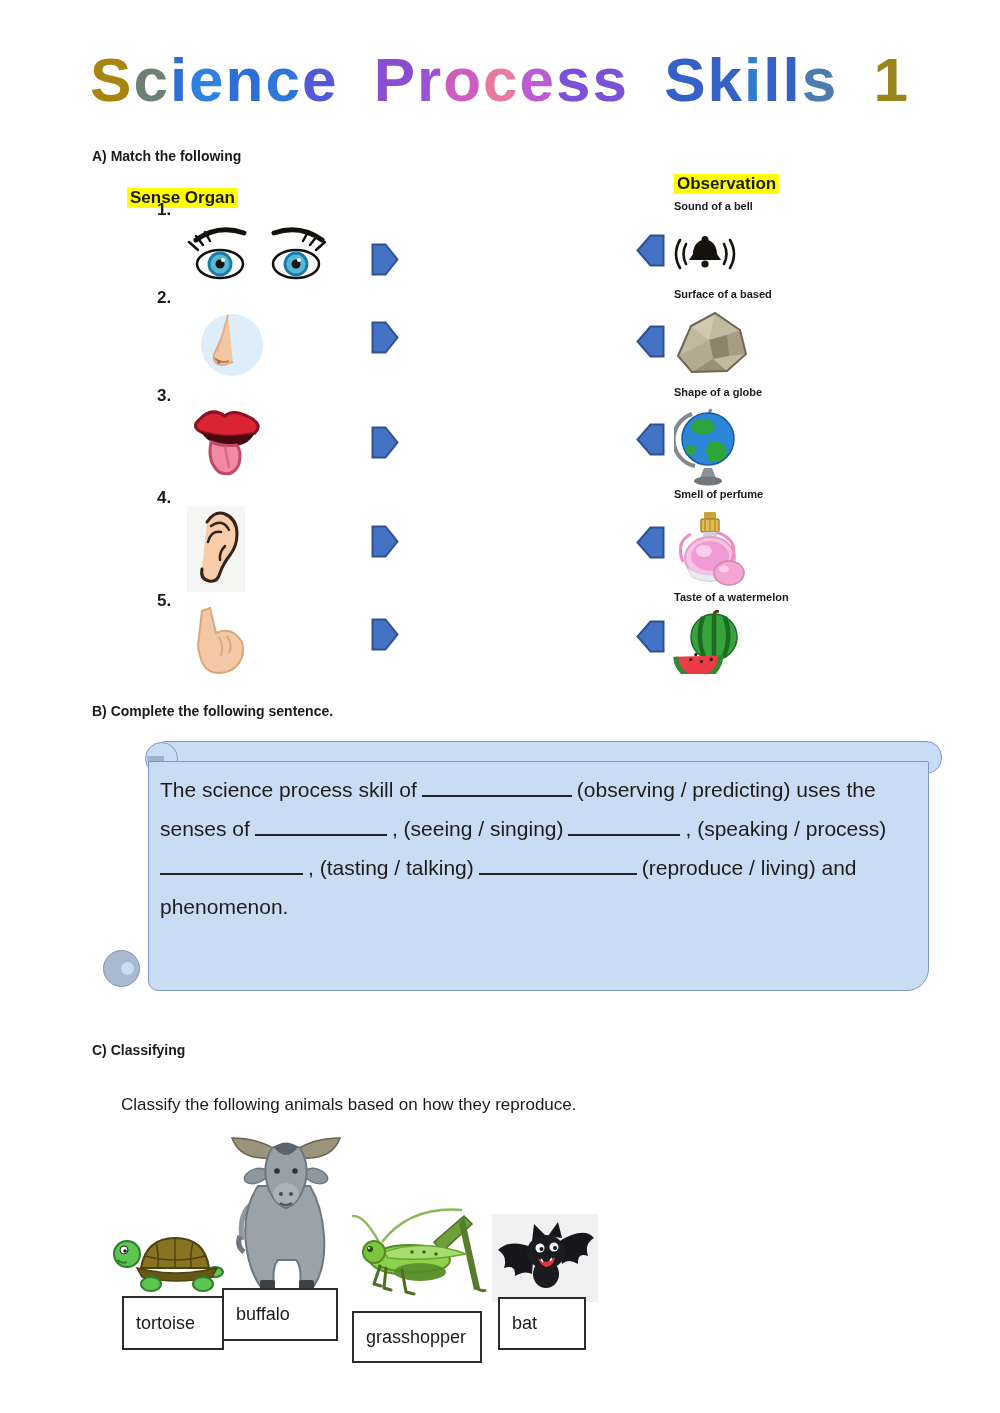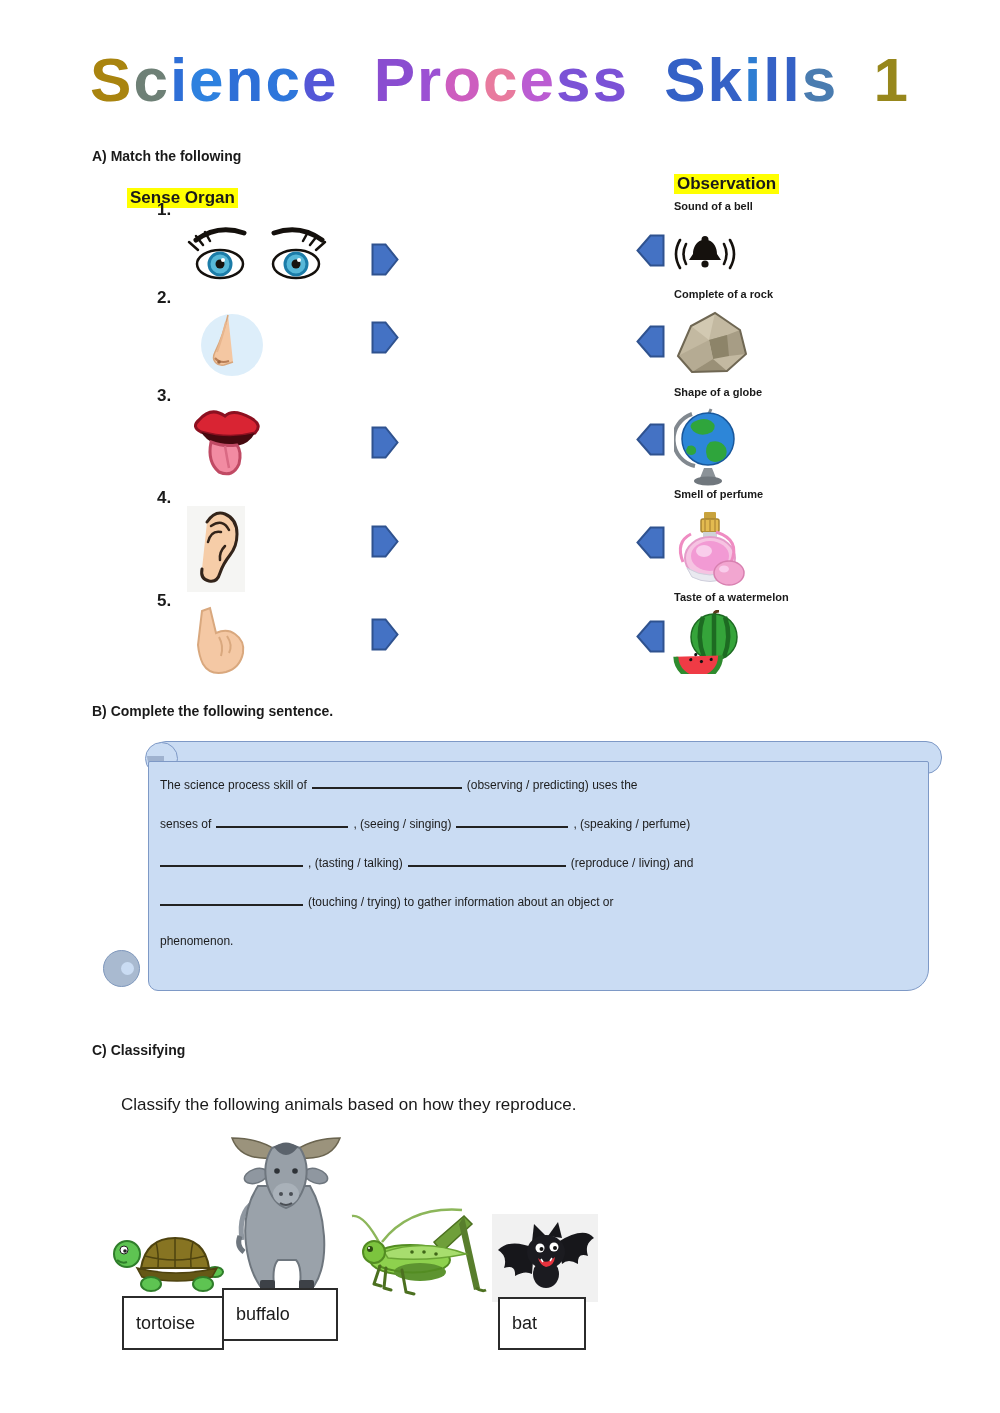--- a/index.html
+++ b/index.html
@@ -21,21 +21,21 @@
   .roll-curl{position:absolute;left:33px;top:6px;width:31px;height:31px;border-radius:50%;
         background:#cadcf3;border:1.5px solid #7e99c6;}
   .roll-curl::after{content:"";position:absolute;left:4%;top:42%;width:55%;height:55%;
         background:#9fb2cf;border-radius:0 0 0 100%;}
   .scroll-body{position:absolute;left:36px;top:25px;width:779px;height:228px;background:#cadcf3;
         border:1.5px solid #7e99c6;border-radius:2px 2px 22px 10px;}
   .bottom-curl{position:absolute;left:-9px;top:214px;width:35px;height:35px;border-radius:50%;
         background:#a9bad0;border:1.5px solid #7e97bc;}
   .bottom-curl::after{content:"";position:absolute;right:14%;top:32%;width:38%;height:38%;
         background:#cadcf3;border-radius:50%;}
-  .scroll-text{position:absolute;left:48px;top:42px;width:762px;font-size:12px;color:#1c1c1c;}
+  .scroll-text{position:absolute;left:48px;top:42px;width:762px;font-size:21px;color:#1c1c1c;}
   .line{height:39px;white-space:nowrap;}
   .bl{display:inline-block;border-bottom:2px solid #222;height:3px;margin:0 5px;}
   
   .inst{font-size:17px;white-space:nowrap;}
   .cbox{position:absolute;background:#fff;border:2px solid #2b2b2b;display:flex;align-items:center;}
   .cbox span{font-size:18px;padding-left:12px;}
 </style>
 </head>
 <body>
 
@@ -84,21 +84,21 @@
           <path d="M16 14 q-5 10 0 20"></path>
         <path d="M60 10 q8 14 0 28"></path>
           <path d="M54 14 q5 10 0 20"></path>
       </g>
       <path d="M35 6 a3.5 3.5 0 0 1 3.5 3.5 l0 .8 C44 12 47 18 47 24 l4 6 H19 l4 -6 c0 -6 3 -12 8.5 -13.7 l0 -.8 A3.5 3.5 0 0 1 35 6 z" fill="#15110d"></path>
       <circle cx="35" cy="34" r="3.6" fill="#15110d"></circle>
     </svg>
   </div>
 
   <div class="num abs" style="left:157px;top:288px">2.</div>
-  <div class="obs abs" style="left:674px;top:288px">Complete of a rock</div>
+  <div class="obs abs" style="left:674px;top:288px">Surface of a based</div>
   <div class="img abs" style="left:192px;top:312px">
     <svg width="74" height="66" viewBox="0 0 74 66">
       <circle cx="40" cy="33" r="31" fill="#ddeefa"></circle>
       <path d="M36 3 C33 16 29 28 23 40 c-4 8 1 14 9 13 l9 -3" fill="#f4c7a2" stroke="#d8a67c" stroke-width="1.5"></path>
       <path d="M34 10 C31 22 28 32 25 40" stroke="#e8b68e" stroke-width="2" fill="none"></path>
       <path d="M23 46 q5 6 14 3" fill="none" stroke="#b97f57" stroke-width="2"></path>
       <circle cx="27" cy="50" r="1.8" fill="#9a6642"></circle>
     </svg>
   </div>
   <div class="arrow abs" style="left:371px;top:321px">
@@ -231,27 +231,24 @@
   <div class="scroll">
     <div class="roll"></div>
     <div class="roll-curl"></div>
     <div class="scroll-body"></div>
     <div class="bottom-curl"></div>
     <div class="scroll-text">
       <div class="line">
         <span>The science process skill of</span><span class="bl" style="width:150px"></span><span>(observing / predicting) uses the</span>
       </div>
       <div class="line">
-        <span>senses of</span><span class="bl" style="width:132px"></span><span>, (seeing / singing)</span><span class="bl" style="width:112px"></span><span>, (speaking / perfume)</span>
+        <span>senses of</span><span class="bl" style="width:132px"></span><span>, (seeing / singing)</span><span class="bl" style="width:112px"></span><span>, (speaking / process)</span>
       </div>
       <div class="line">
         <span class="bl" style="width:143px;margin-left:0"></span><span>, (tasting / talking)</span><span class="bl" style="width:158px"></span><span>(reproduce / living) and</span>
-      </div>
-      <div class="line">
-        <span class="bl" style="width:143px;margin-left:0"></span><span>(touching / trying) to gather information about an object or</span>
       </div>
       <div class="line">
         <span>phenomenon.</span>
       </div>
     </div>
   </div>
 
   <div class="h abs" style="left:92px;top:1042px">C) Classifying</div>
   <div class="inst abs" style="left:121px;top:1095px">Classify the following animals based on how they reproduce.</div>
 
@@ -326,17 +323,20 @@
       <path d="M49 45 l2 3 M60 44 l-2 3" stroke="#fff" stroke-width="1.5"></path>
     </svg>
   </div>
 
   <div class="cbox" style="left:122px;top:1296px;width:98px;height:50px">
     <span>tortoise</span>
   </div>
   <div class="cbox" style="left:222px;top:1288px;width:112px;height:49px">
     <span>buffalo</span>
   </div>
+  <div class="cbox" style="left:352px;top:1311px;width:126px;height:48px">
+    <span>grasshopper</span>
+  </div>
   <div class="cbox" style="left:498px;top:1297px;width:84px;height:49px">
     <span>bat</span>
   </div>
 
 </div>
 
 </body></html>

